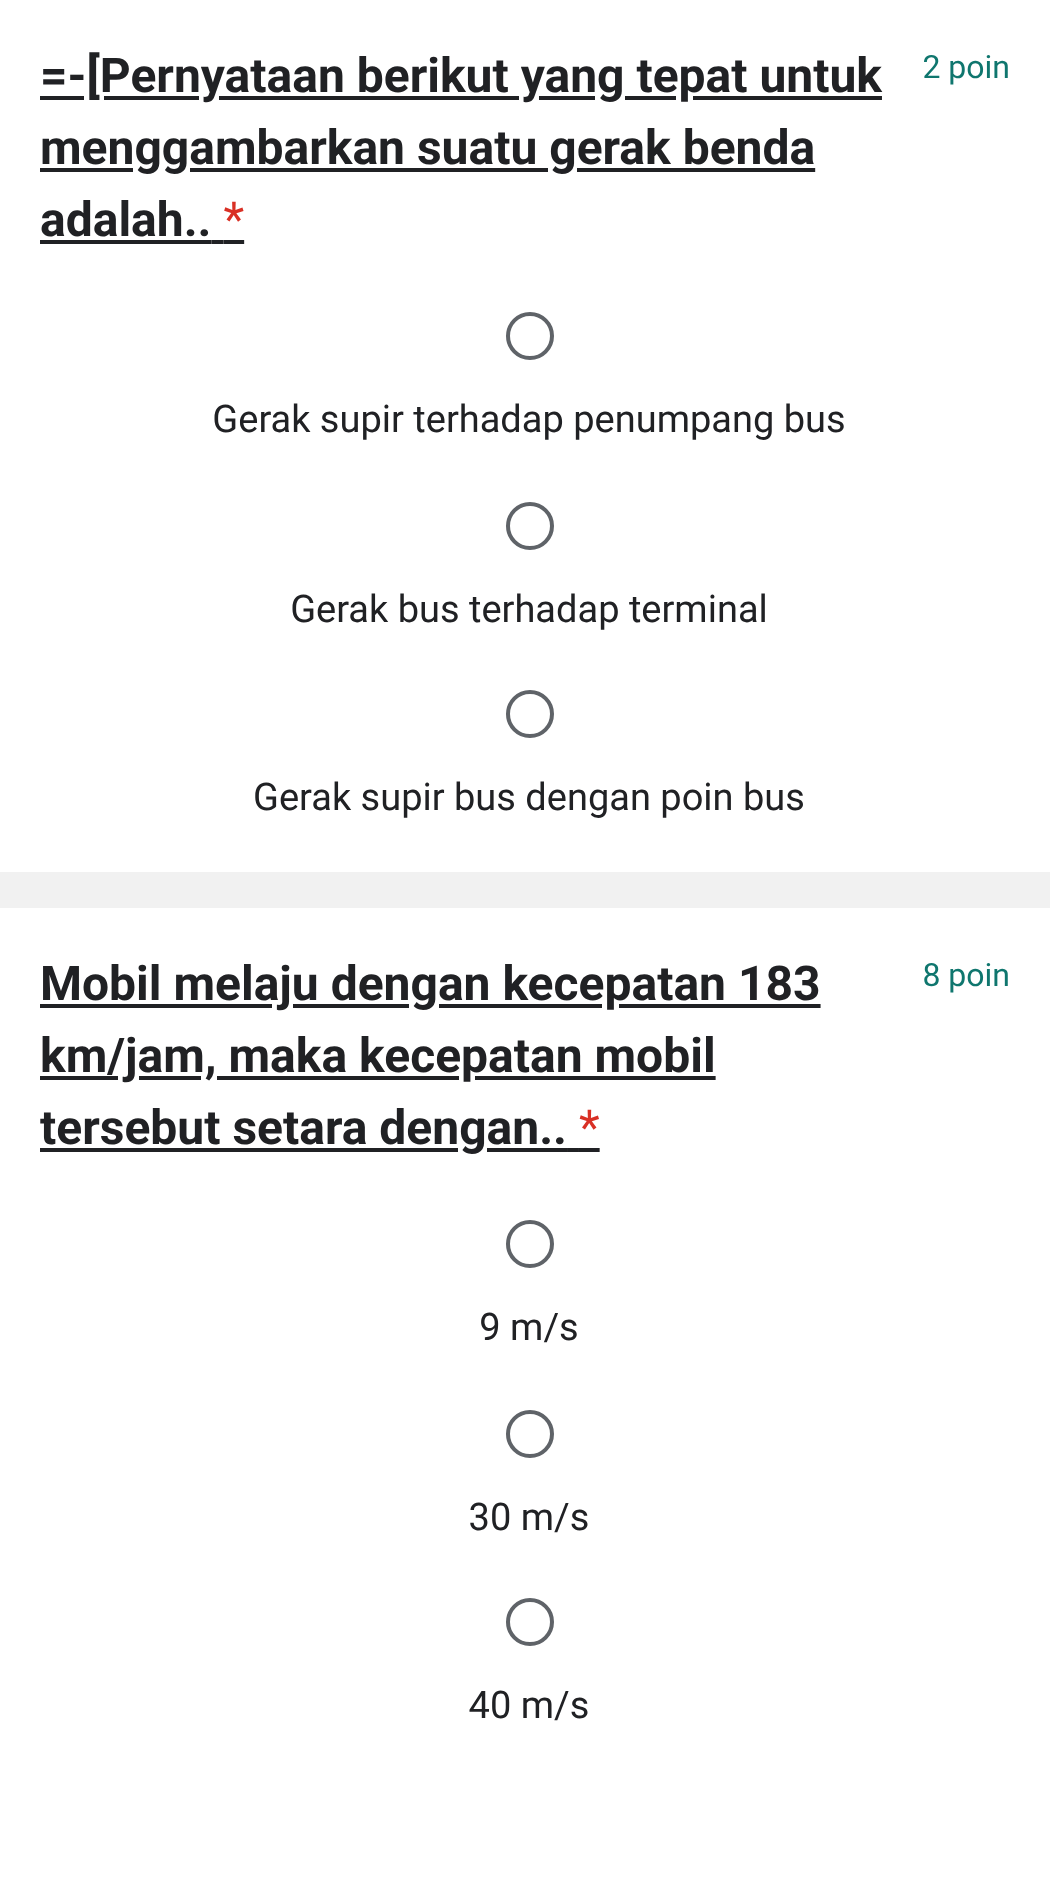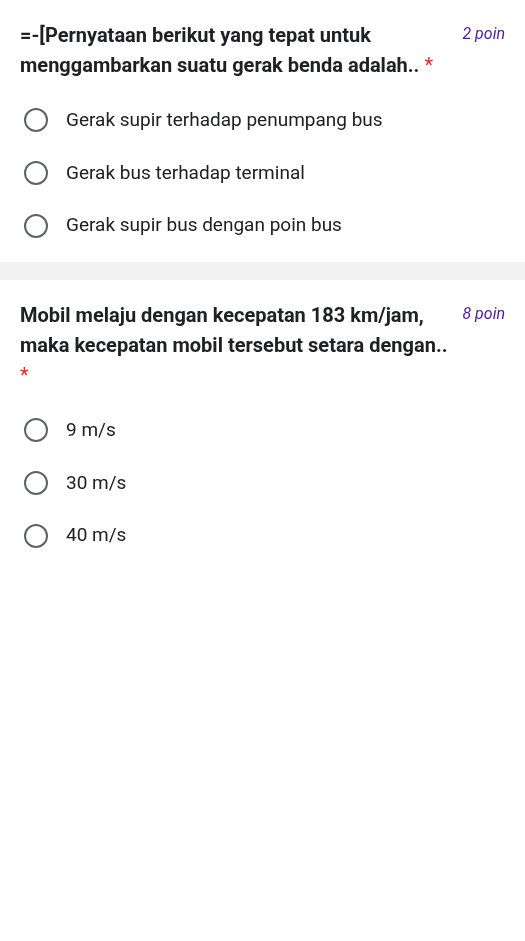--- a/index.html
+++ b/index.html
@@ -16,50 +16,51 @@
   .question-card {
     padding: 20px 20px 24px 20px;
     background: #fff;
   }
   .question-header {
     display: flex;
     align-items: flex-start;
     margin-bottom: 28px;
   }
   .question-title {
-    font-size: 20px;
+    font-size: 24px;
     font-weight: 700;
     line-height: 1.5;
     color: #202124;
     flex: 1;
+    text-decoration: underline;
   }
   .required {
     color: #d93025;
     font-weight: 400;
   }
   .points {
-    color: #4c1d95;
+    color: #0f766e;
     font-size: 16px;
     font-weight: 400;
     margin-left: 8px;
     white-space: nowrap;
     padding-top: 4px;
-    font-style: italic;
   }
   .options {
     display: flex;
     flex-direction: column;
     gap: 28px;
     padding-left: 4px;
   }
   .option {
     display: flex;
     align-items: center;
     gap: 18px;
     cursor: pointer;
+    flex-direction: column;
   }
   .radio {
     width: 24px;
     height: 24px;
     border: 2.5px solid #5f6368;
     border-radius: 50%;
     flex-shrink: 0;
   }
   .option-label {
     font-size: 19px;

